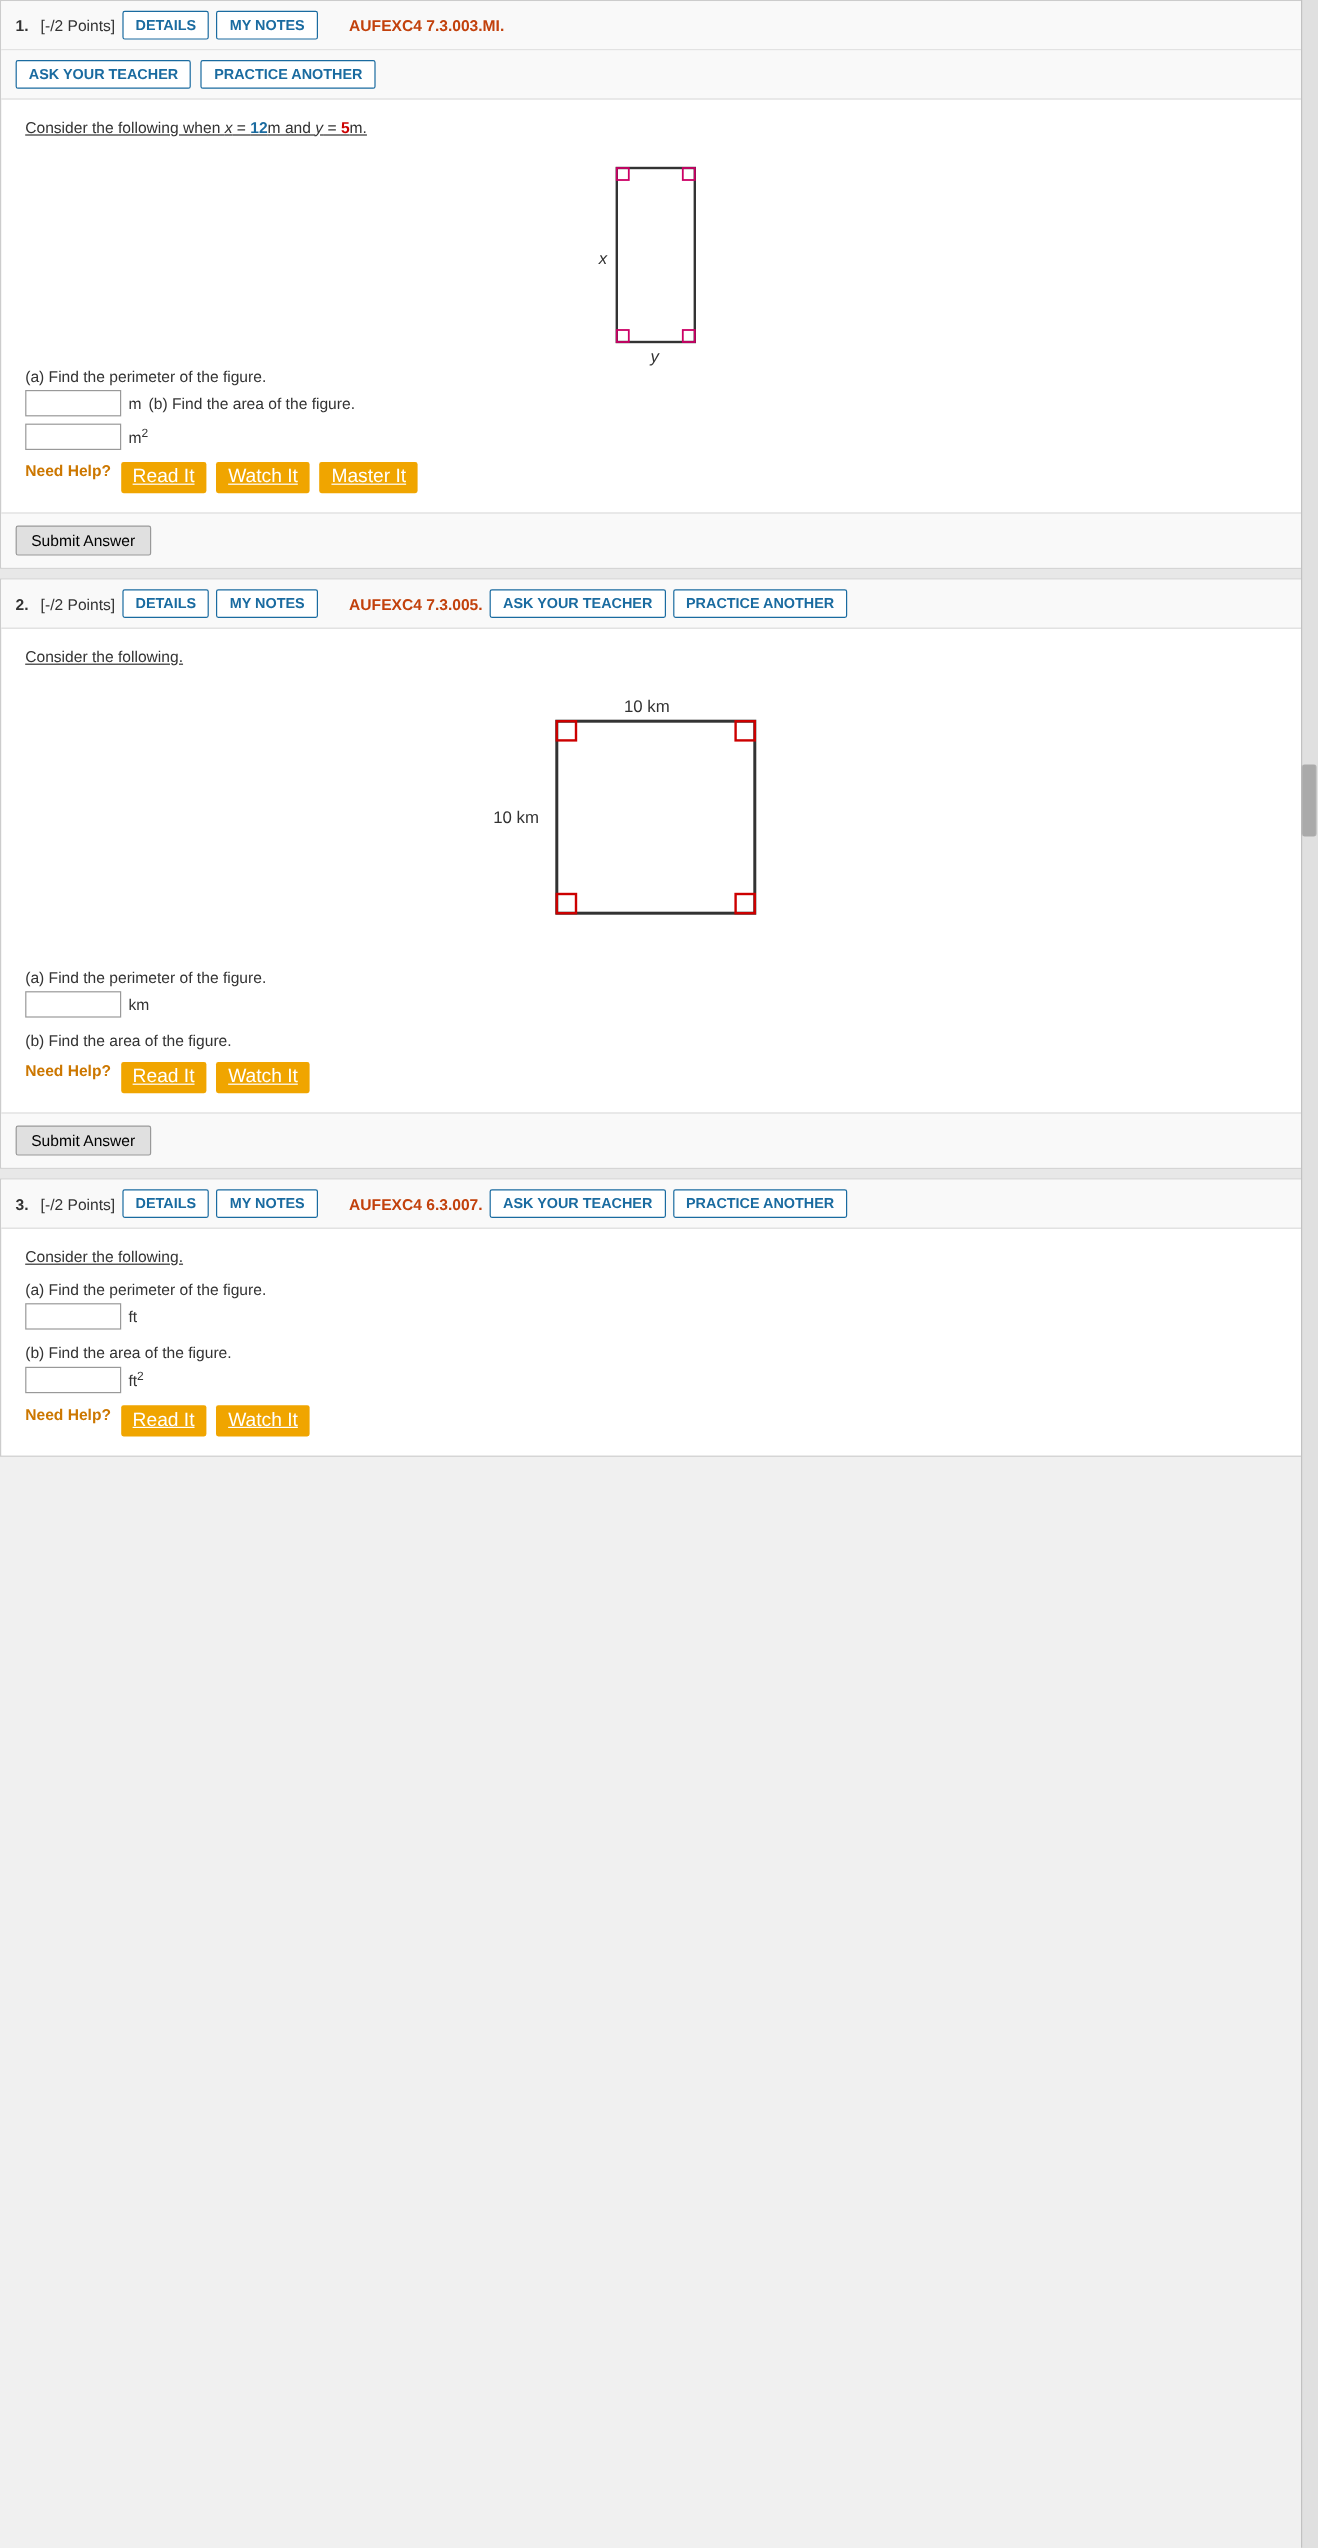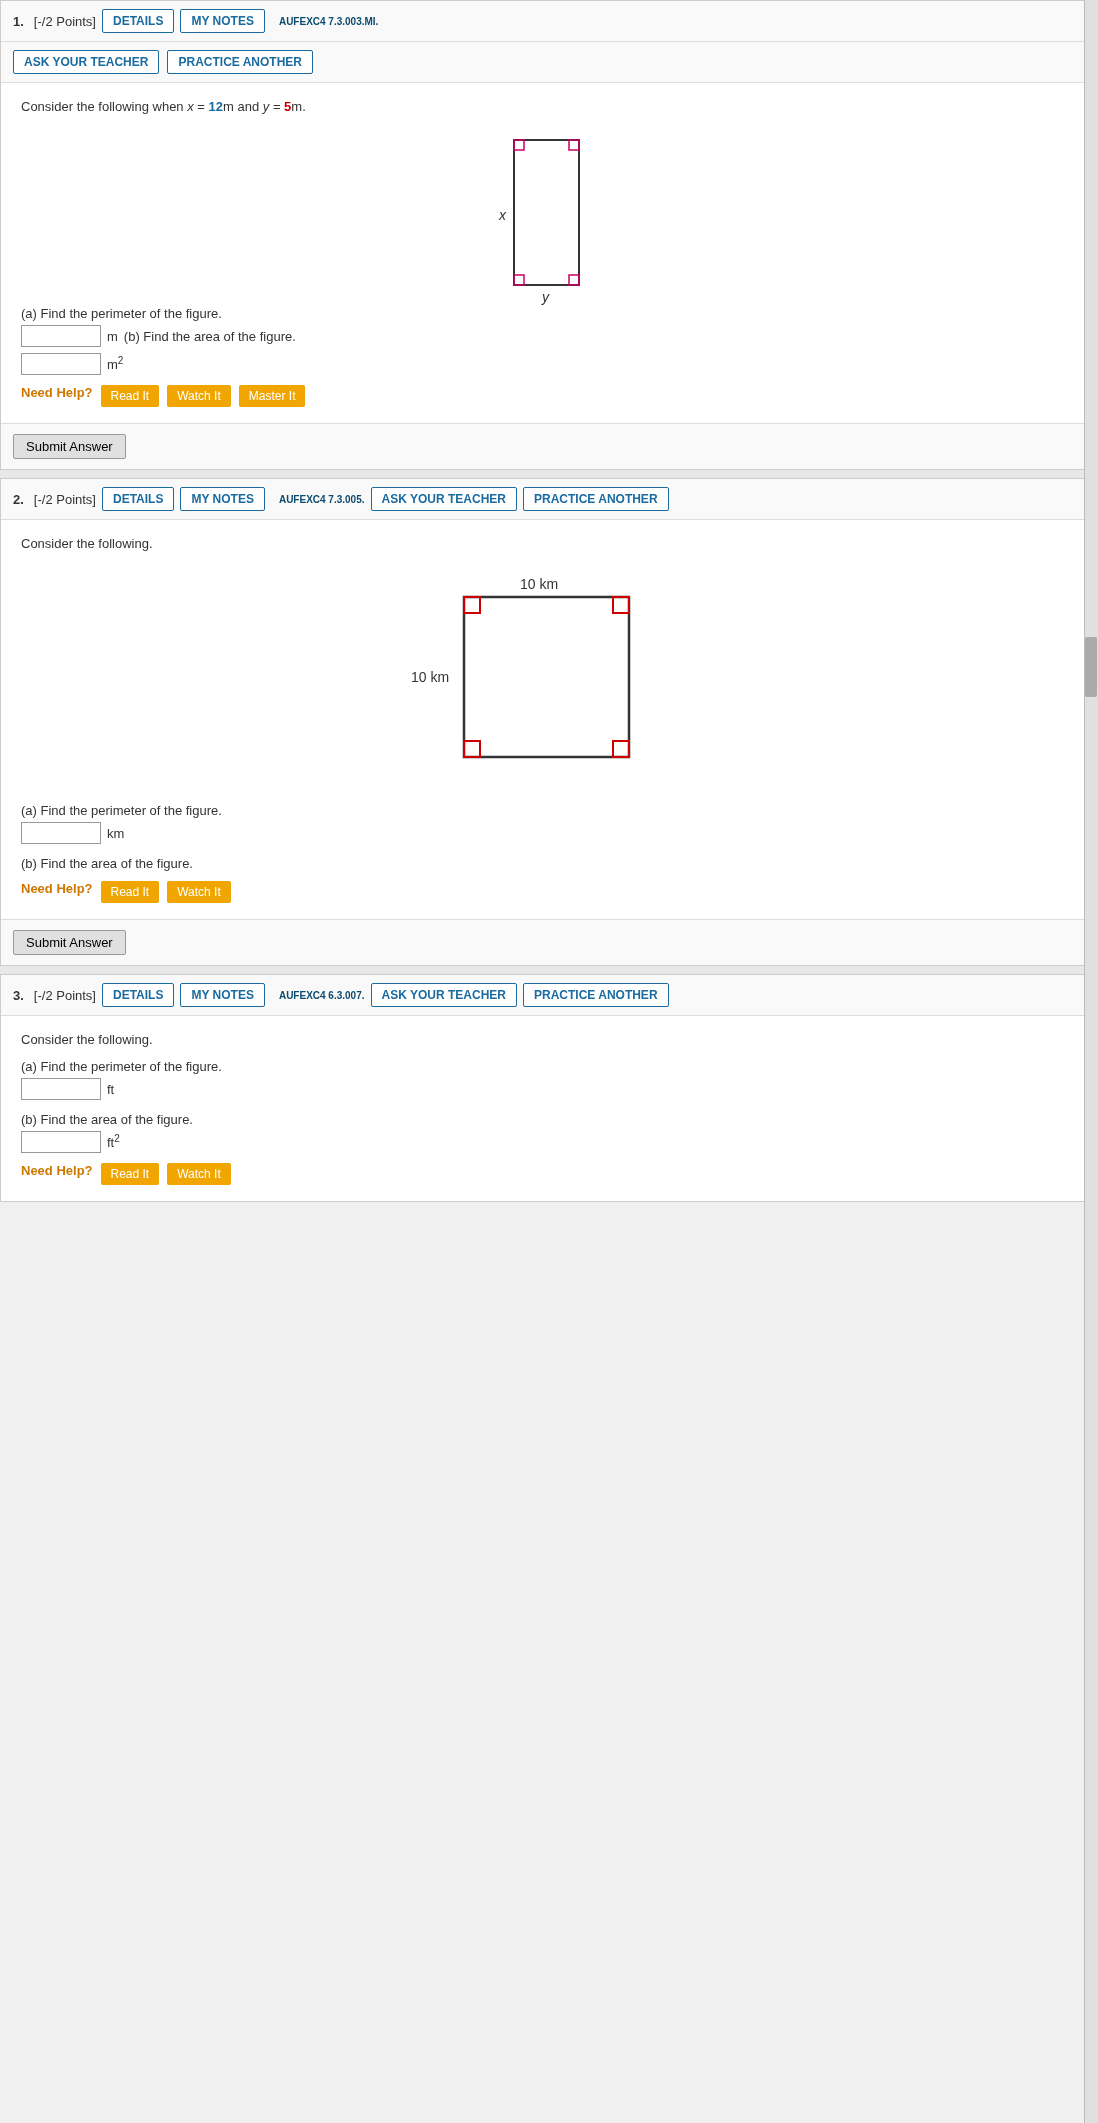--- a/index.html
+++ b/index.html
@@ -37,30 +37,31 @@
       background: #fff;
       color: #1a6ba0;
       padding: 4px 10px;
       cursor: pointer;
       font-size: 12px;
       border-radius: 2px;
       font-weight: bold;
     }
     .question-code {
       font-weight: bold;
-      font-size: 10px;
-      color: #0c4a6e;
-      margin-left: 8px;
+      font-size: 13px;
+      color: #c2410c;
+      margin-left: 20px;
     }
     .question-body {
       padding: 16px 20px;
     }
     .question-intro {
       font-size: 13px;
       margin-bottom: 10px;
+      text-decoration: underline;
     }
     .highlight-blue { color: #1a6ba0; font-weight: bold; }
     .highlight-red { color: #cc0000; font-weight: bold; }
     
     .figure-container {
       display: flex;
       justify-content: center;
       margin: 16px 0;
     }
     
@@ -100,23 +101,24 @@
     .need-help-text {
       color: #cc7700;
       font-weight: bold;
       font-size: 13px;
     }
     .btn-help {
       background: #f0a500;
       color: #fff;
       border: none;
       padding: 4px 10px;
-      font-size: 12px;
+      font-size: 16px;
       cursor: pointer;
       border-radius: 2px;
+      text-decoration: underline;
     }
     .submit-row {
       padding: 10px 12px;
       border-top: 1px solid #ddd;
       background: #f9f9f9;
     }
     .btn-submit {
       background: #e0e0e0;
       border: 1px solid #999;
       padding: 4px 12px;

